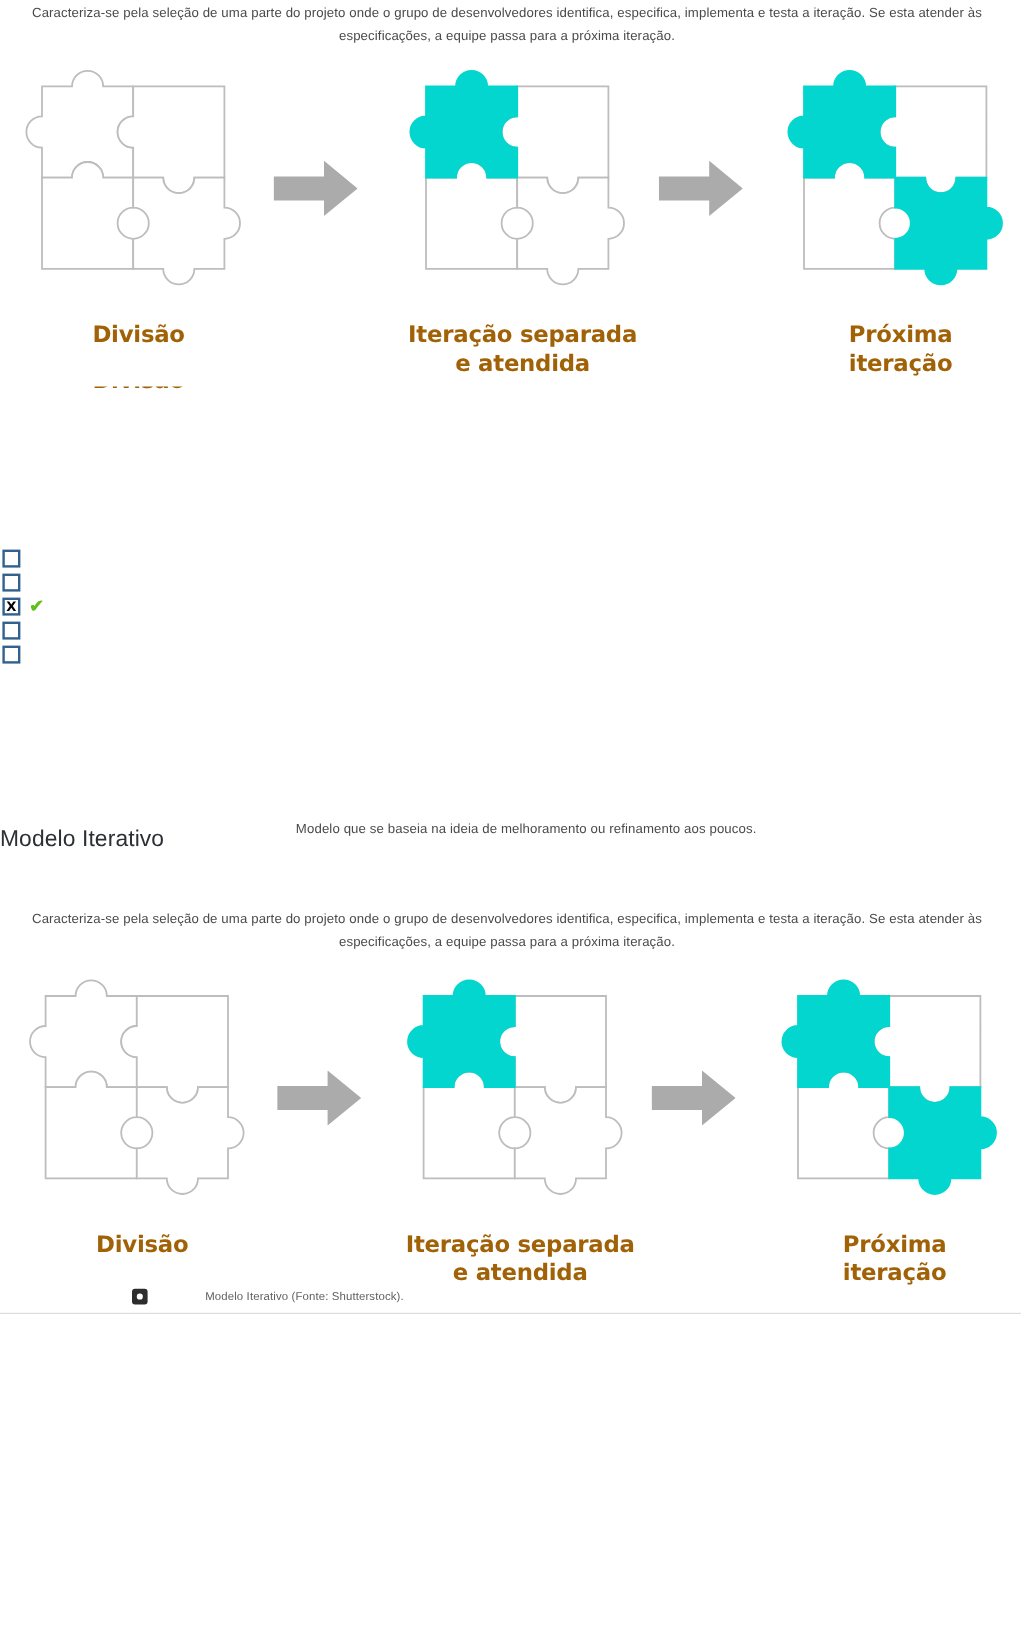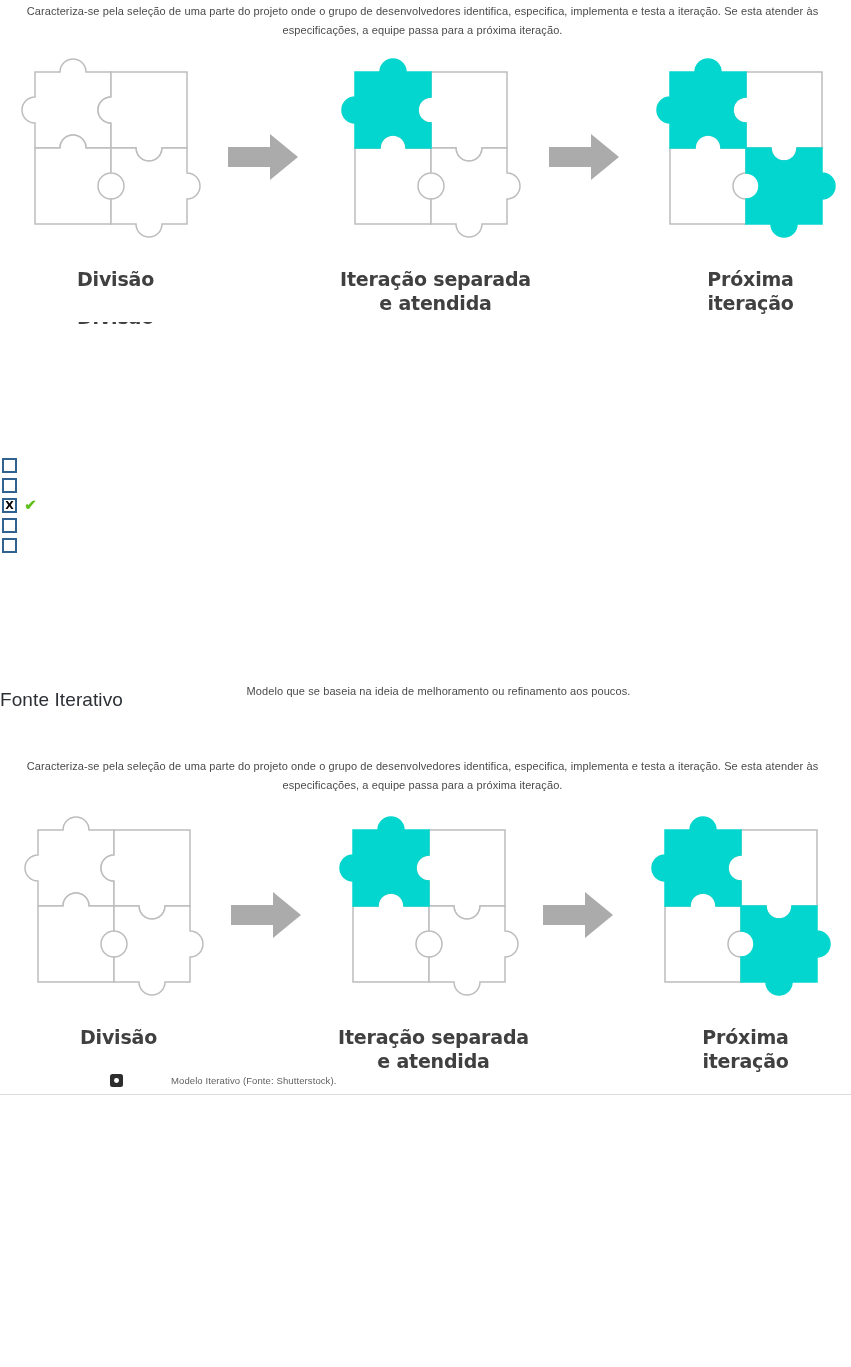--- a/index.html
+++ b/index.html
@@ -65,21 +65,21 @@
     height: 58px;
   }
   .puzzle-label {
     position: absolute;
     top: 0;
     text-align: center;
     font-family: "DejaVu Sans", sans-serif;
     font-weight: bold;
     font-size: 19px;
     line-height: 24px;
-    color: #404040;
+    color: #a16207;
     letter-spacing: -0.2px;
   }
 
   
   .ghost-clip {
     position: absolute;
     overflow: hidden;
     height: 7px;
   }
   .ghost-clip .puzzle-label {
@@ -253,21 +253,21 @@
     <span class="tick">✔</span>
   </div>
   <div class="cb-row">
     <div class="checkbox unchecked"></div>
   </div>
   <div class="cb-row">
     <div class="checkbox unchecked"></div>
   </div>
 </div>
 
-<div class="heading" style="left:0px; top:688px;">Fonte Iterativo</div>
+<div class="heading" style="left:0px; top:688px;">Modelo Iterativo</div>
 
 <div class="para" style="left:0px; top:682px; width:845px;padding-left:16px;">Modelo que se baseia na ideia de melhoramento ou refinamento aos poucos.</div>
 
 <div class="para" style="left:0px; top:757px; width:845px;">Caracteriza-se pela seleção de uma parte do projeto onde o grupo de desenvolvedores identifica, especifica, implementa e testa a iteração. Se esta atender às especificações, a equipe passa para a próxima iteração.</div>
 
 <div class="figure" style="top:800px;">
   <div class="figure-row">
 
     <div class="puzzle-group" style="left:11px;">
       <svg viewBox="0 0 215 222" width="215" height="222" aria-hidden="true">

